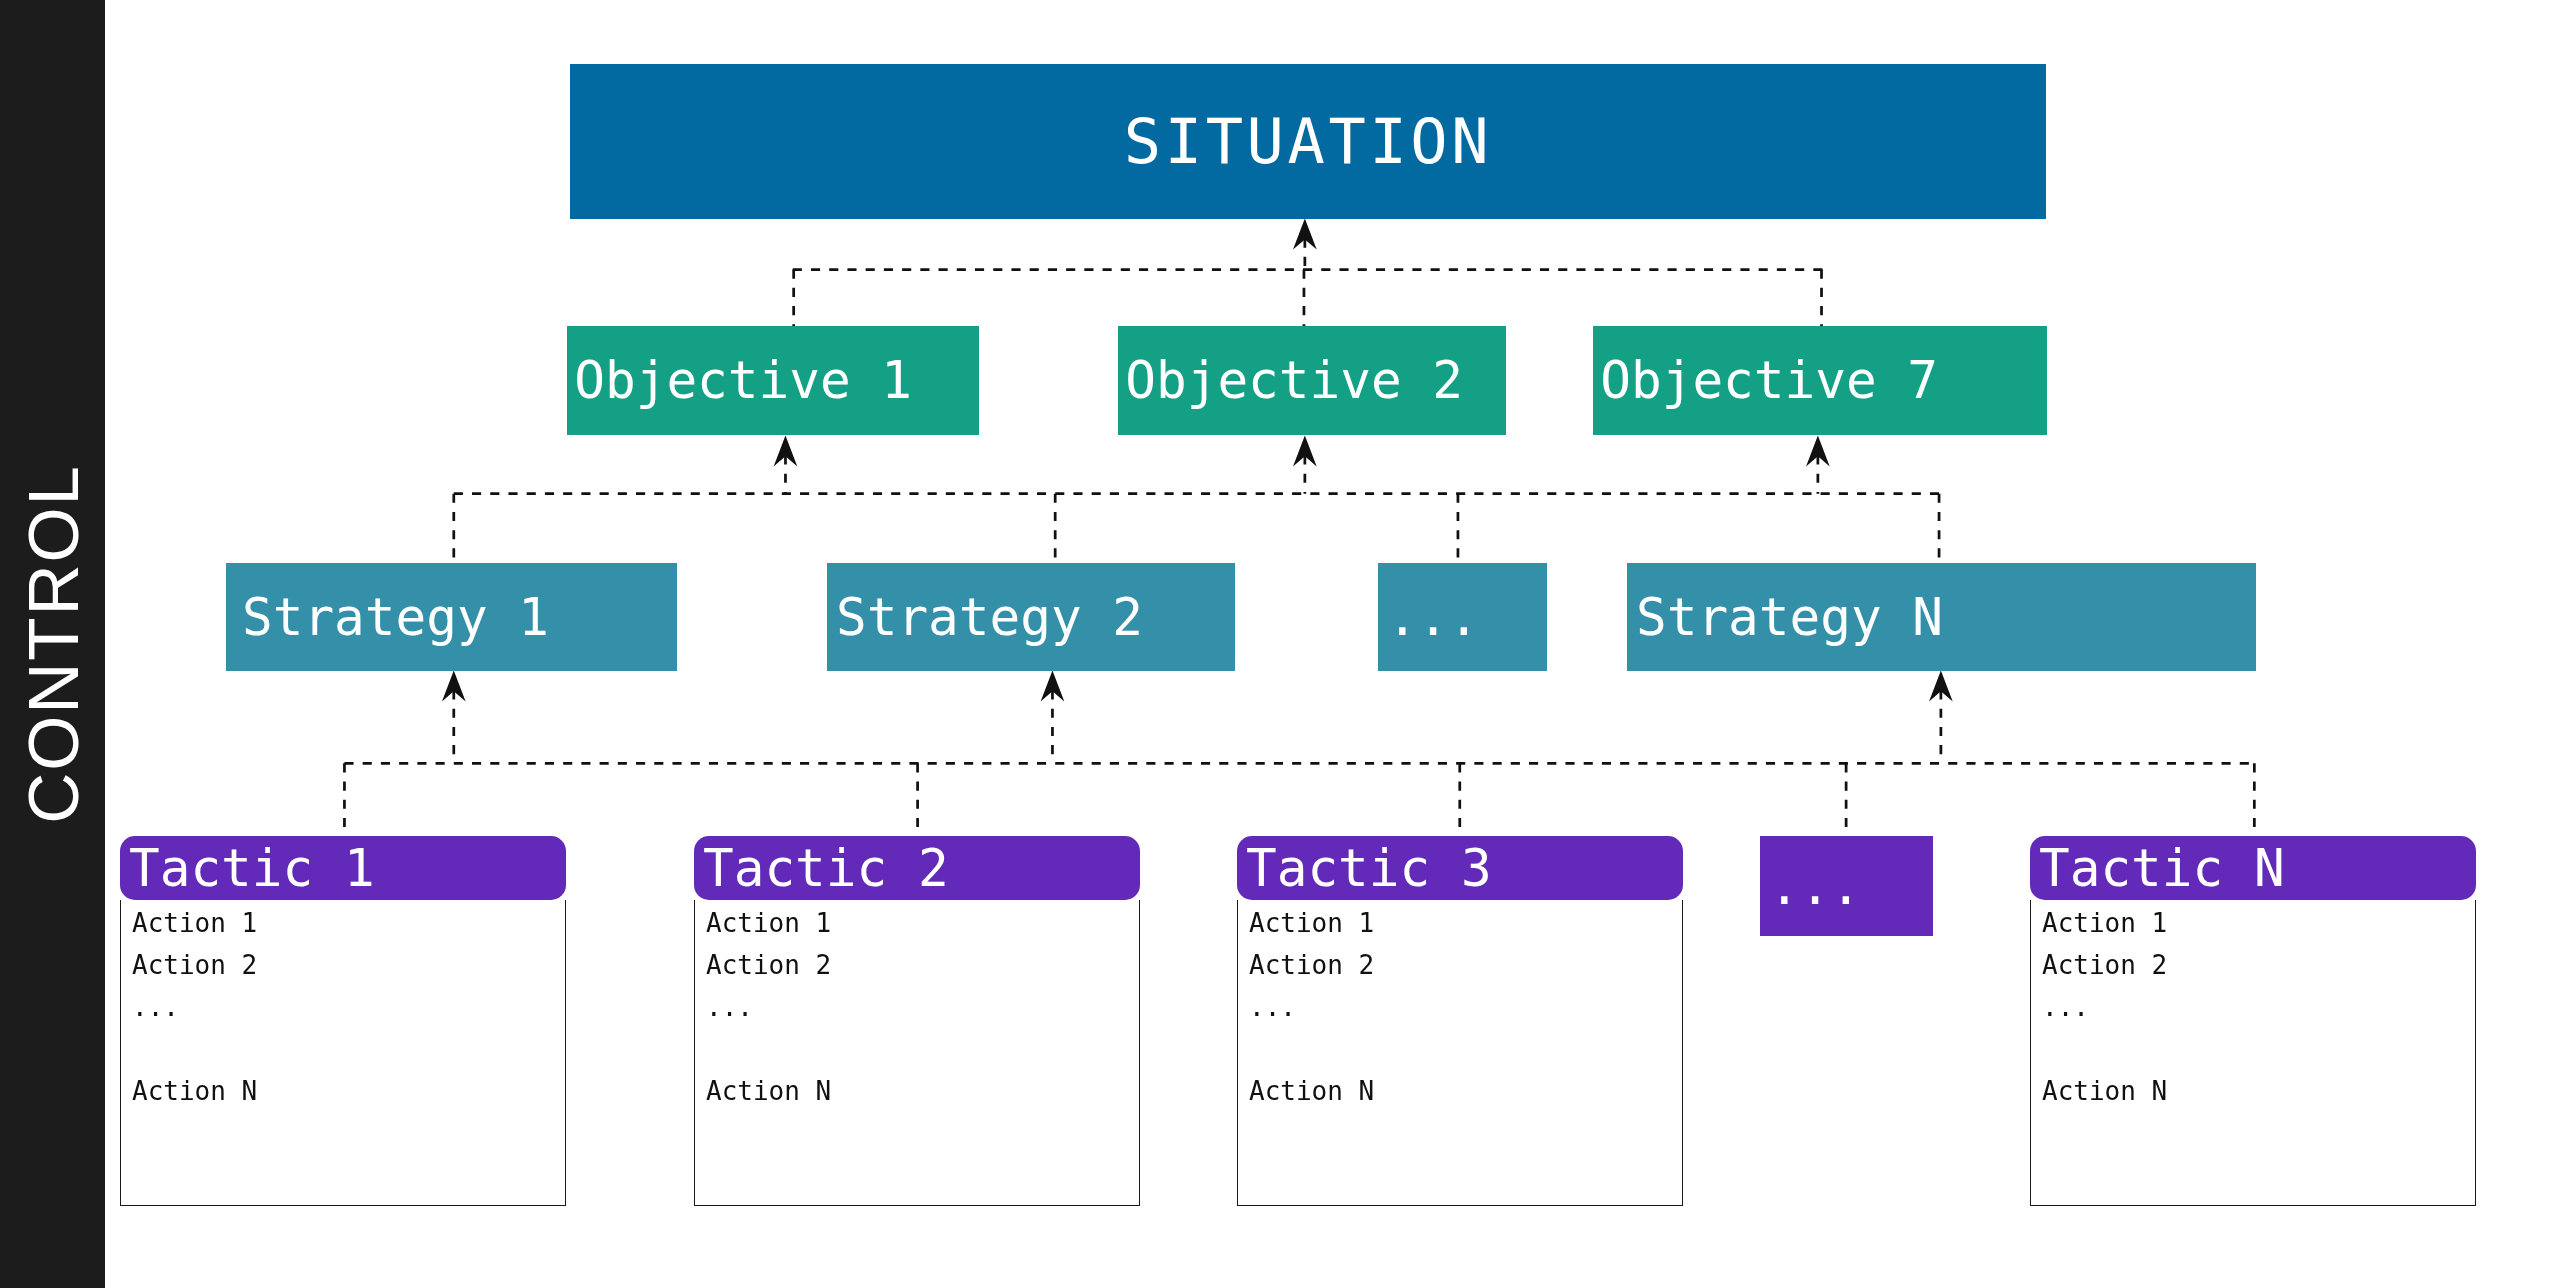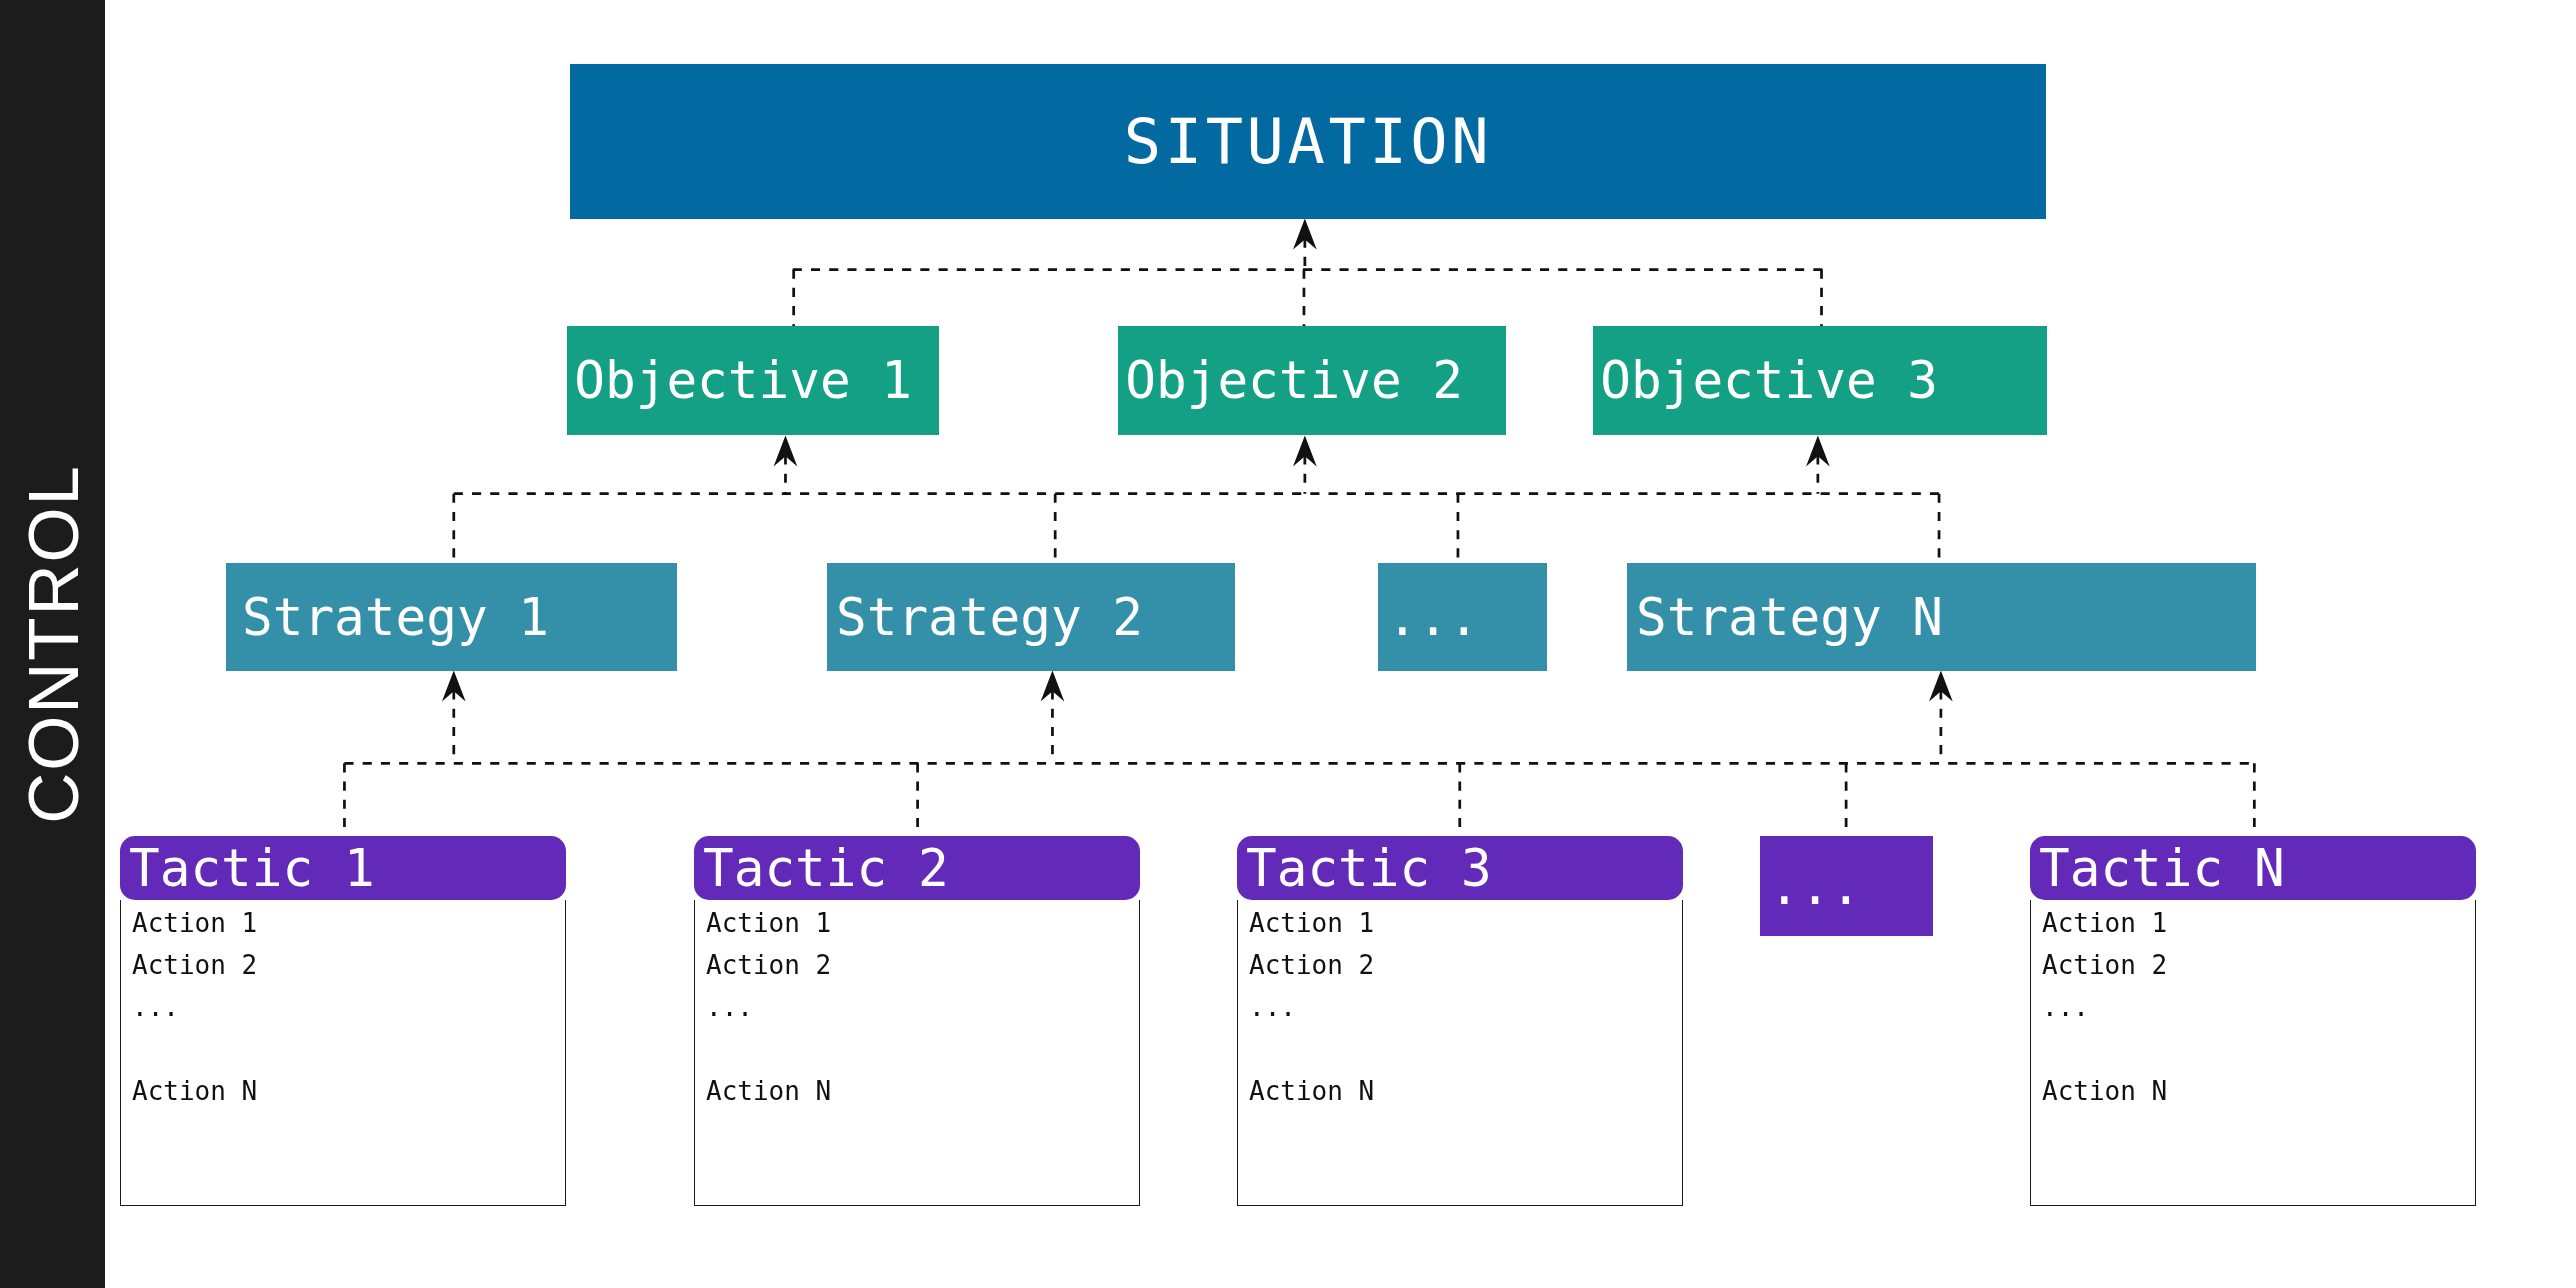--- a/index.html
+++ b/index.html
@@ -160,23 +160,23 @@
       <line x1="498" y1="758" x2="498" y2="838" stroke="#111111" stroke-width="3" stroke-dasharray="10 10"></line>
       <polygon points="498,736 485,770 498,759 511,770" fill="#111111"></polygon>
       <line x1="1155" y1="758" x2="1155" y2="838" stroke="#111111" stroke-width="3" stroke-dasharray="10 10"></line>
       <polygon points="1155,736 1142,770 1155,759 1168,770" fill="#111111"></polygon>
       <line x1="2130" y1="758" x2="2130" y2="838" stroke="#111111" stroke-width="3" stroke-dasharray="10 10"></line>
       <polygon points="2130,736 2117,770 2130,759 2143,770" fill="#111111"></polygon>
     </svg>
 
   <div id="nodes">
       <div class="node situation" style="left: 570px; top: 64px; width: 1476px; height: 155px;">SITUATION</div>
-      <div class="node objective" style="left: 567px; top: 326px; width: 372px; height: 109px;">Objective 1</div>
+      <div class="node objective" style="left: 567px; top: 326px; width: 412px; height: 109px;">Objective 1</div>
       <div class="node objective" style="left: 1118px; top: 326px; width: 388px; height: 109px; text-align: right;">Objective 2</div>
-      <div class="node objective" style="left: 1593px; top: 326px; width: 454px; height: 109px;">Objective 3</div>
+      <div class="node objective" style="left: 1593px; top: 326px; width: 454px; height: 109px;">Objective 7</div>
       <div class="node strategy" style="left: 226px; top: 563px; width: 451px; height: 108px; padding-left: 16px;">Strategy 1</div>
       <div class="node strategy" style="left: 827px; top: 563px; width: 408px; height: 108px;">Strategy 2</div>
       <div class="node strategy" style="left: 1378px; top: 563px; width: 169px; height: 108px;">...</div>
       <div class="node strategy" style="left: 1627px; top: 563px; width: 629px; height: 108px;">Strategy N</div>
       <div class="tactic with-body" style="left: 120px; top: 836px; width: 446px; height: 370px;">
         <div class="tactic-header">Tactic 1</div>
         <div class="tactic-body" style="height: 306px;"><span class="action-line">Action 1</span><span class="action-line">Action 2</span><span class="action-line">...</span><span class="action-line"></span><span class="action-line">Action N</span></div>
       </div>
       <div class="tactic with-body" style="left: 694px; top: 836px; width: 446px; height: 446px;">
         <div class="tactic-header">Tactic 2</div>

